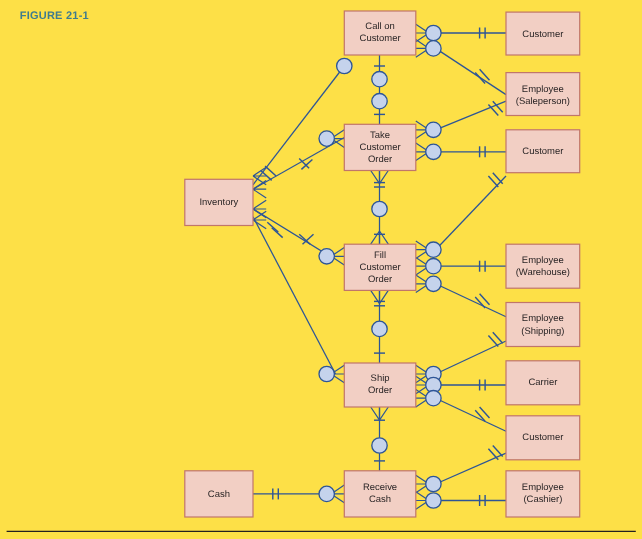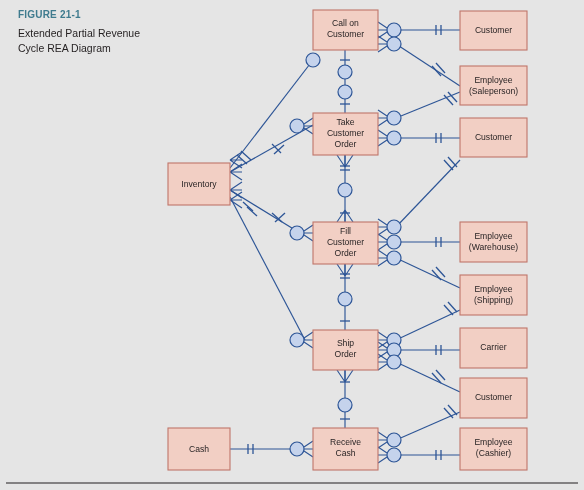--- a/index.html
+++ b/index.html
@@ -4,21 +4,21 @@
 <style>
   html, body {
     margin: 0;
     padding: 0;
     background: #ffffff;
   }
   #canvas {
     position: relative;
     width: 584px;
     height: 490px;
-    background: #e5e5e5;
+    background: #fde047;
     font-family: "Liberation Sans", sans-serif;
     overflow: hidden;
   }
   
   #caption {
     position: absolute;
     left: 18px;
     top: 9px;
     width: 140px;
   }
@@ -78,21 +78,20 @@
     stroke-width: 1.2;
   }
 </style>
 </head>
 <body>
 
 <div id="canvas">
 
   <div id="caption">
     <div class="fig-num">FIGURE 21-1</div>
-    <div class="fig-title">Extended Partial Revenue Cycle REA Diagram</div>
   </div>
 
   <svg id="diagram" viewBox="0 0 584 490">
 
     <g>
 
       <line class="link-line" x1="230" y1="172" x2="313" y2="125"></line>
       <line class="link-line" x1="230" y1="168" x2="313" y2="60"></line>
       <line class="link-line" x1="230" y1="190" x2="300" y2="233"></line>
       <line class="link-line" x1="230" y1="197" x2="305" y2="340"></line>

